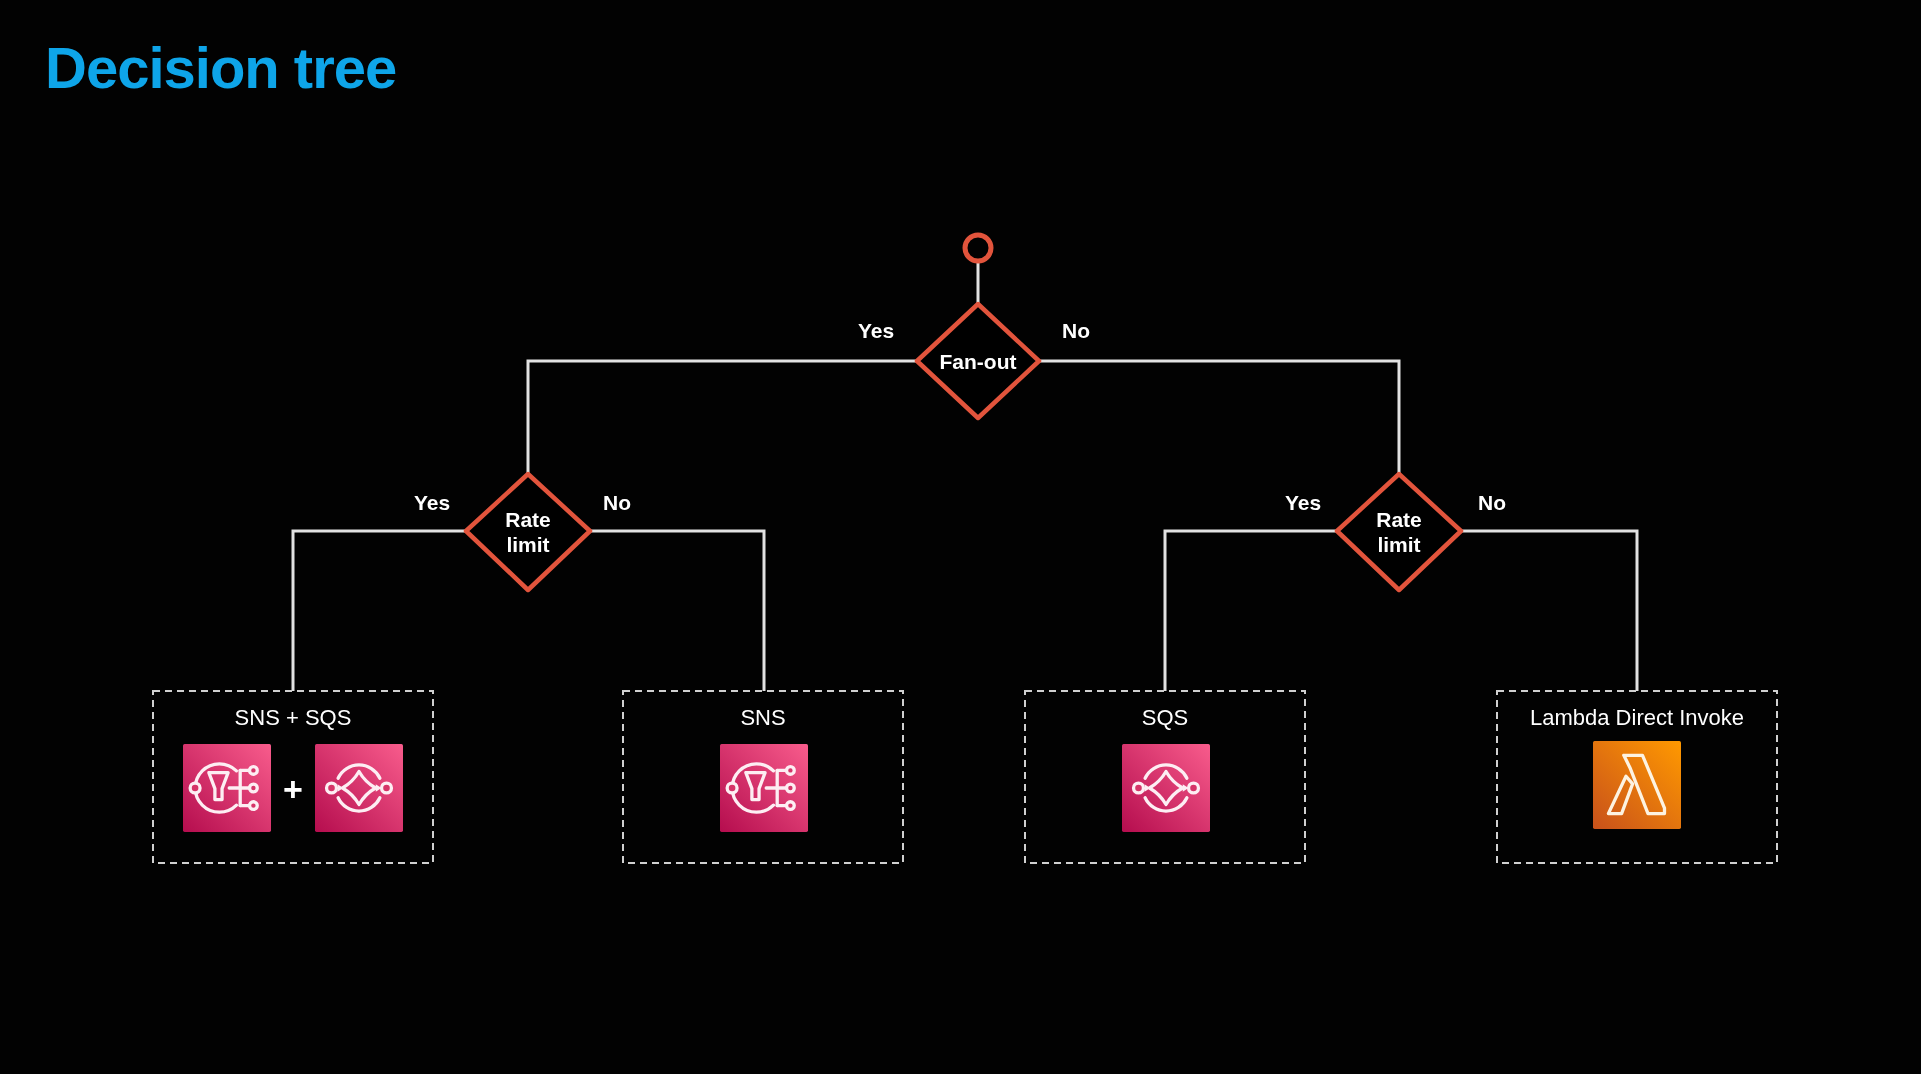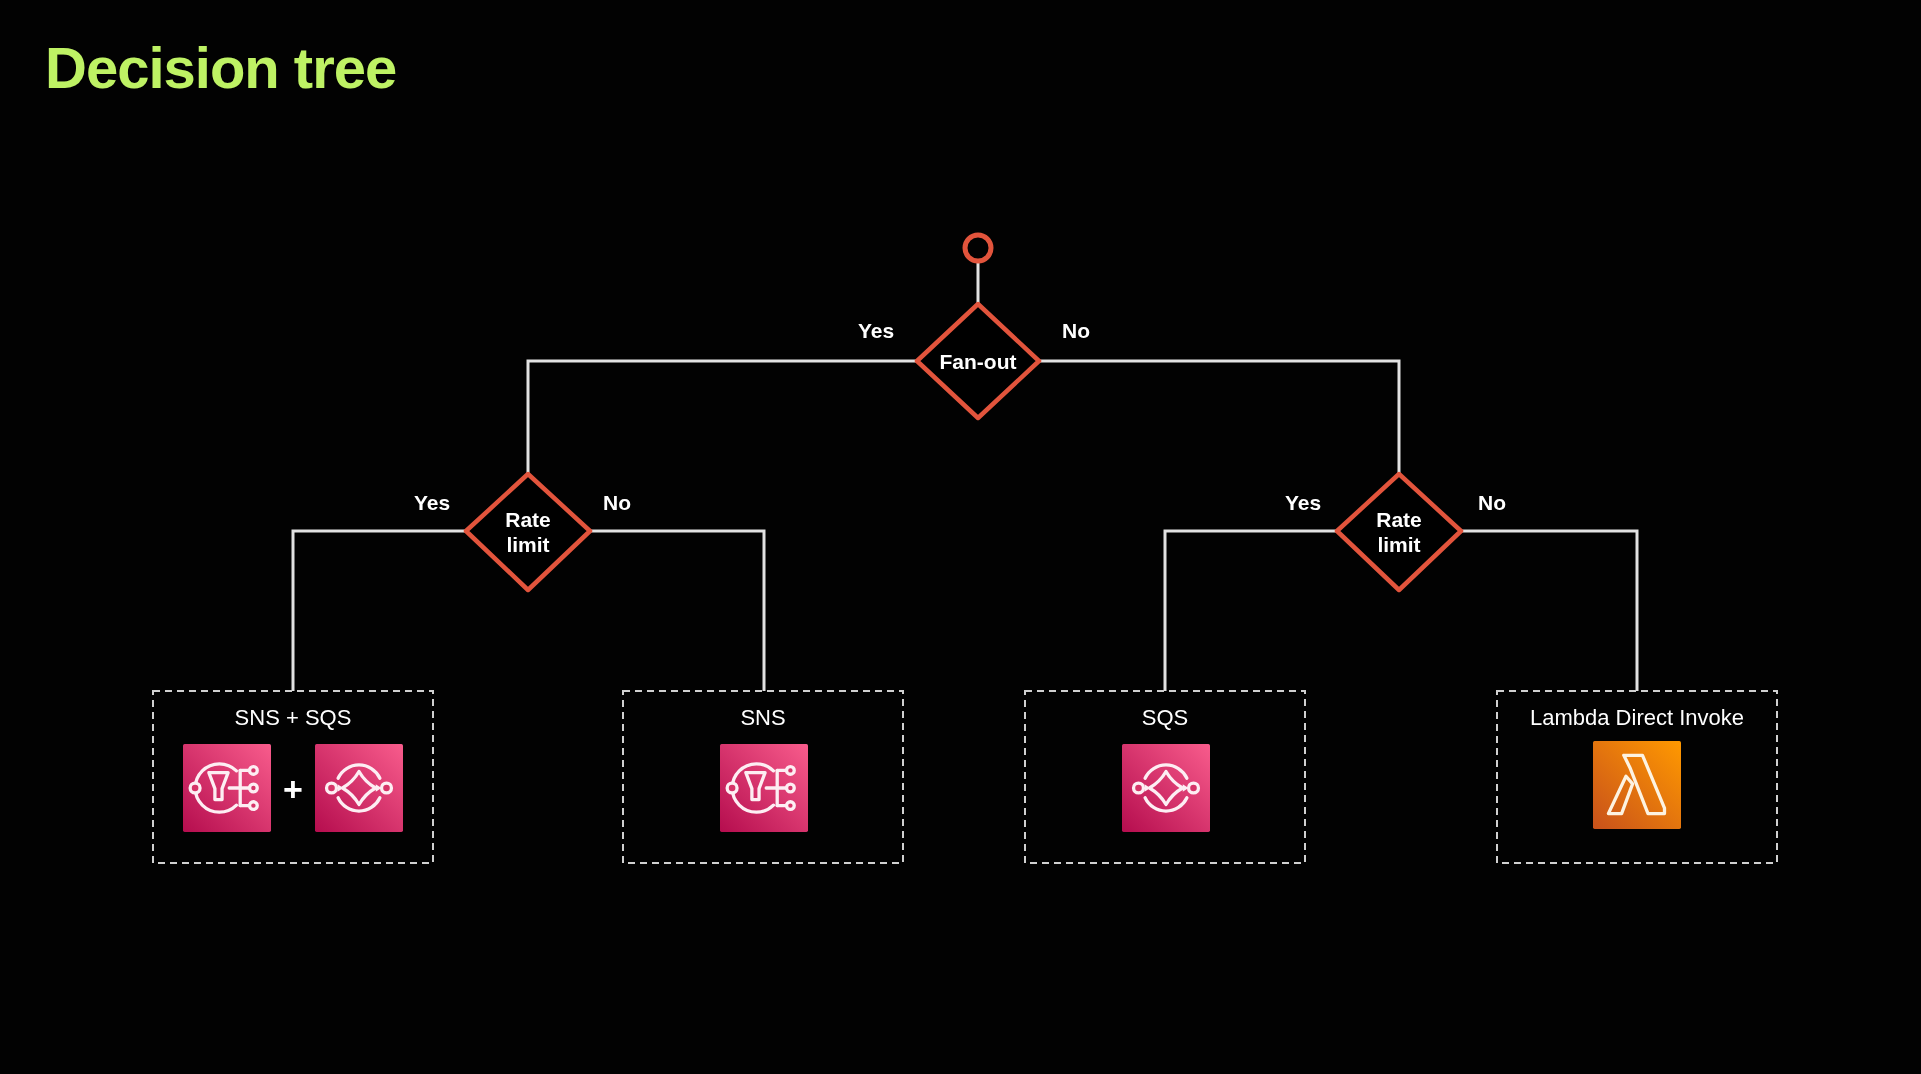--- a/index.html
+++ b/index.html
@@ -9,21 +9,21 @@
     height: 1074px;
     background: #020202;
     overflow: hidden;
     font-family: "Liberation Sans", sans-serif;
   }
   .slide-title {
     position: absolute;
     left: 45px;
     top: 34px;
     margin: 0;
-    color: #bef264;
+    color: #0ea5e9;
     font-size: 58px;
     font-weight: 800;
     letter-spacing: -1px;
   }
   svg.diagram { position: absolute; left: 0; top: 0; }
 
   .connector { stroke: #e2e2e2; stroke-width: 3; fill: none; }
   .start-circle { fill: none; stroke: #e2543c; stroke-width: 5; }
   .diamond { fill: #000000; stroke: #e2543c; stroke-width: 4.5; stroke-linejoin: round; }
   .node-label {

